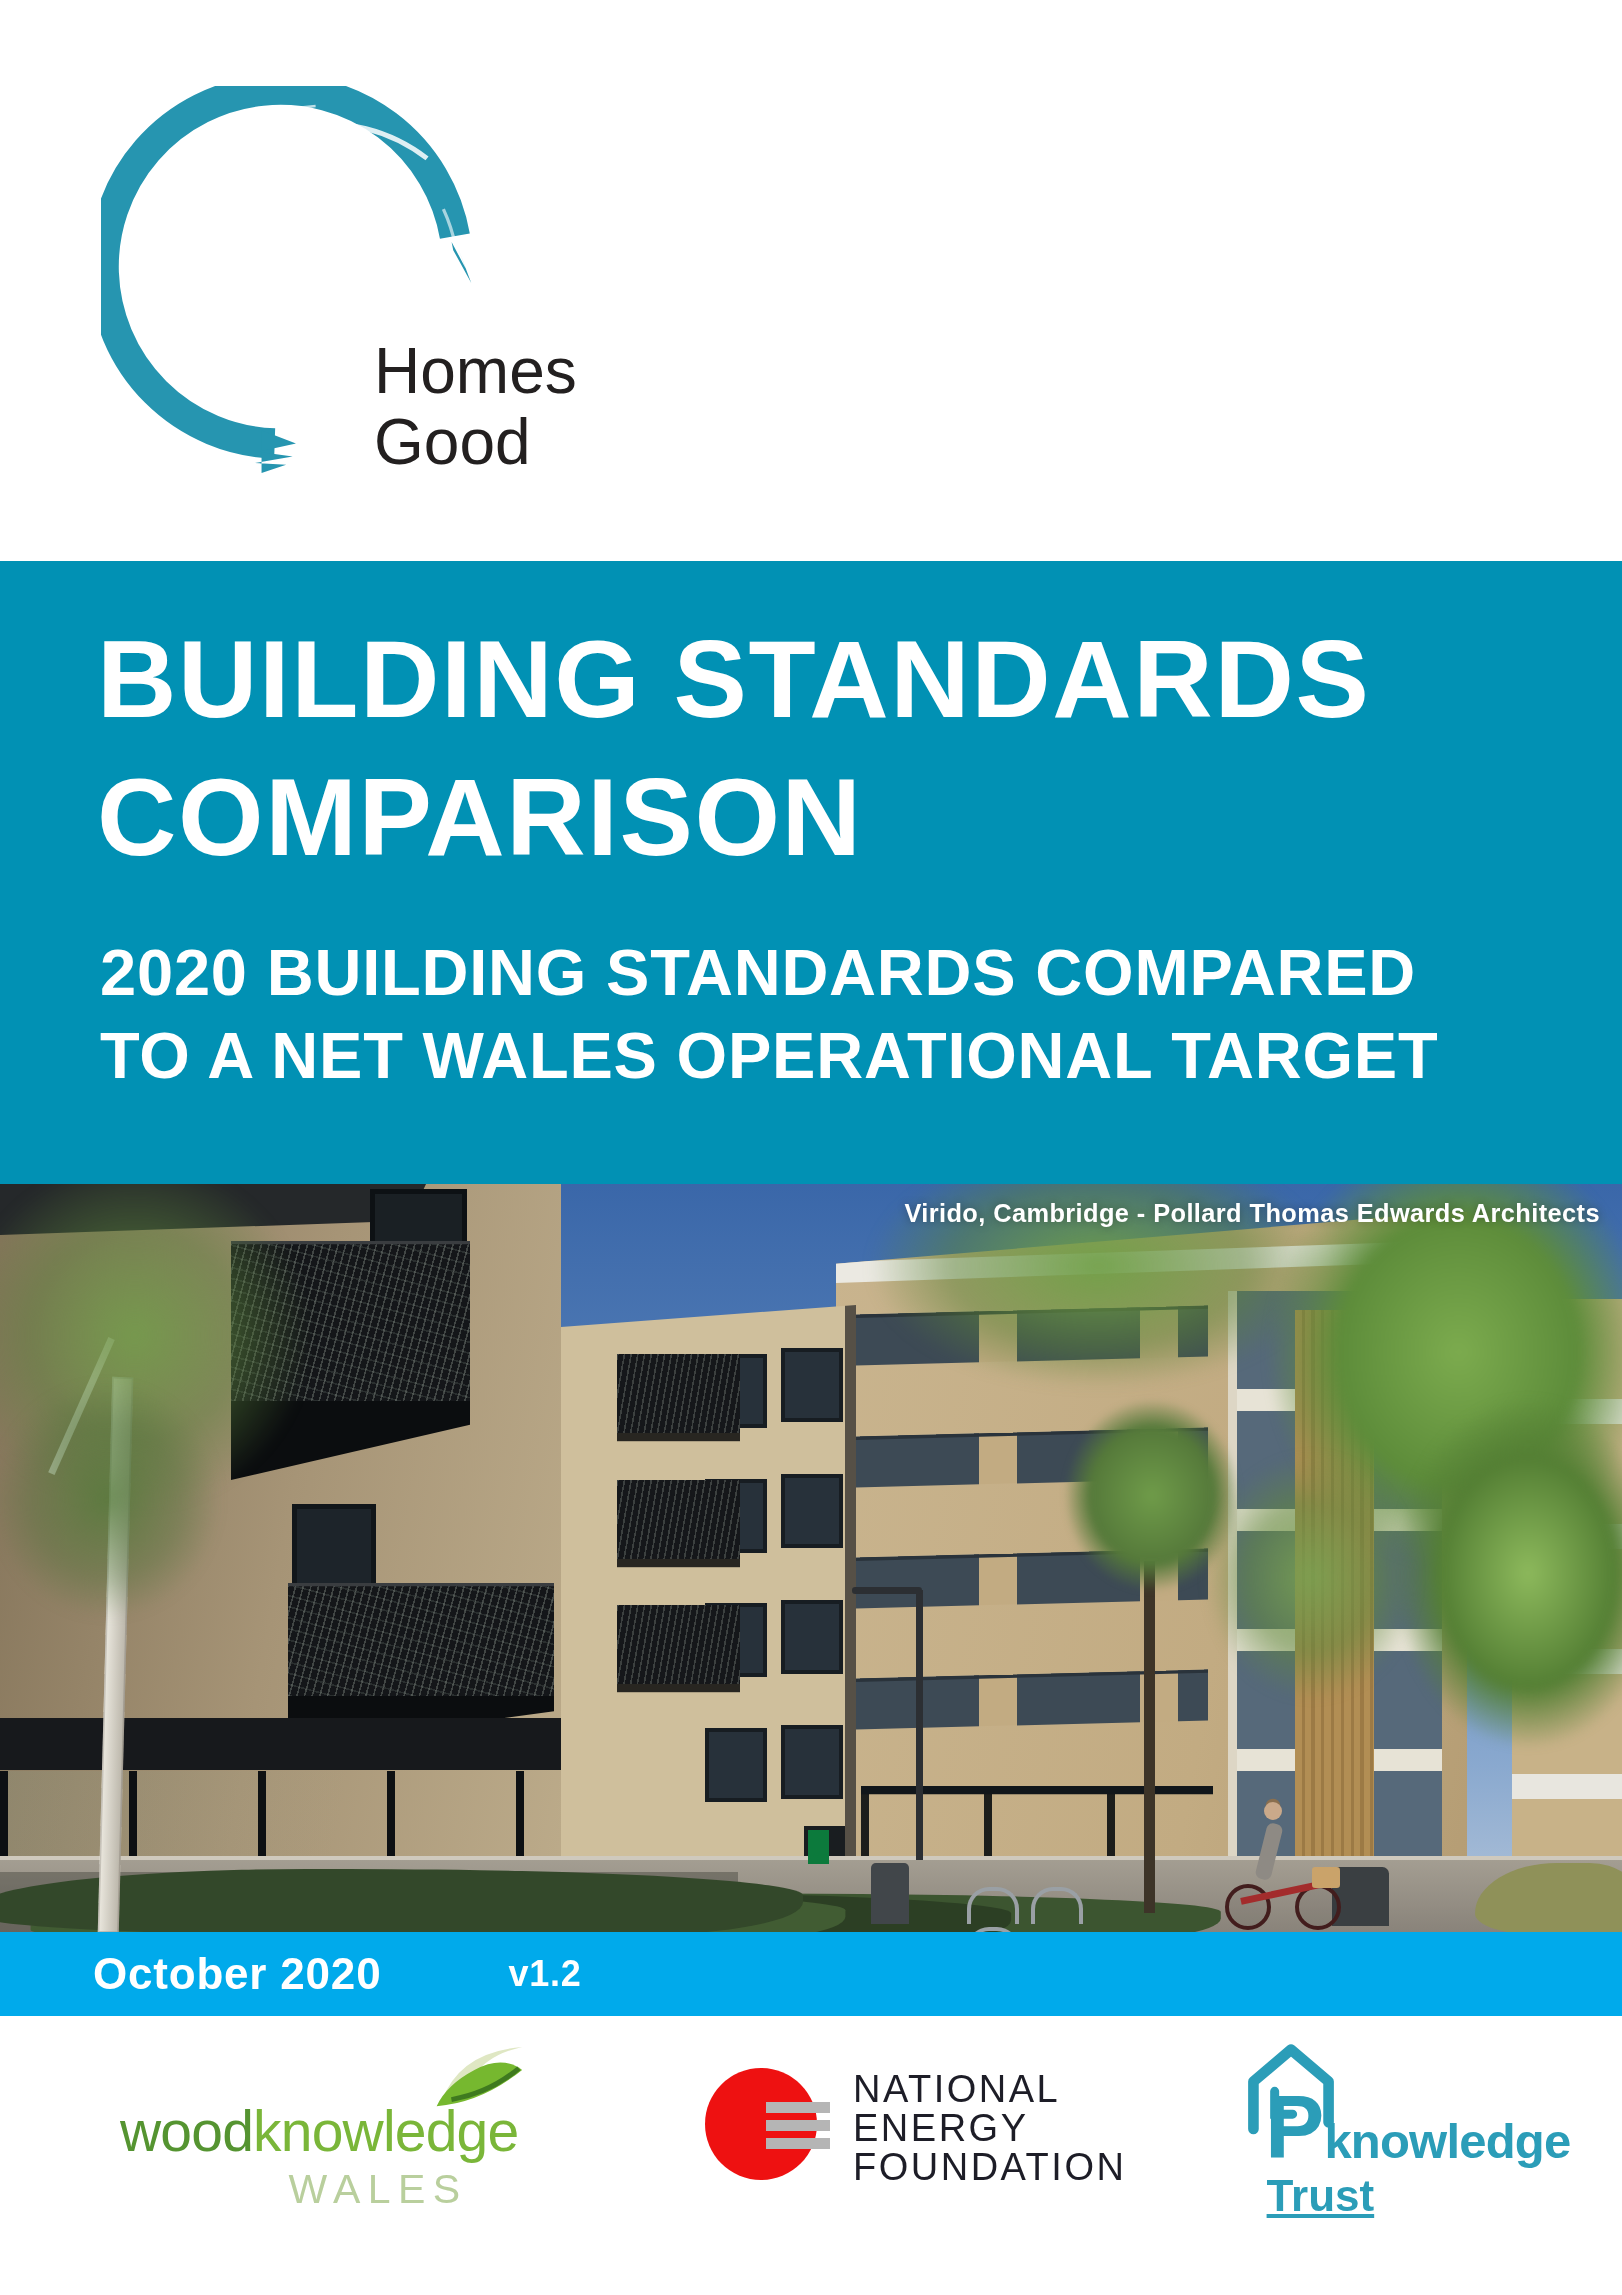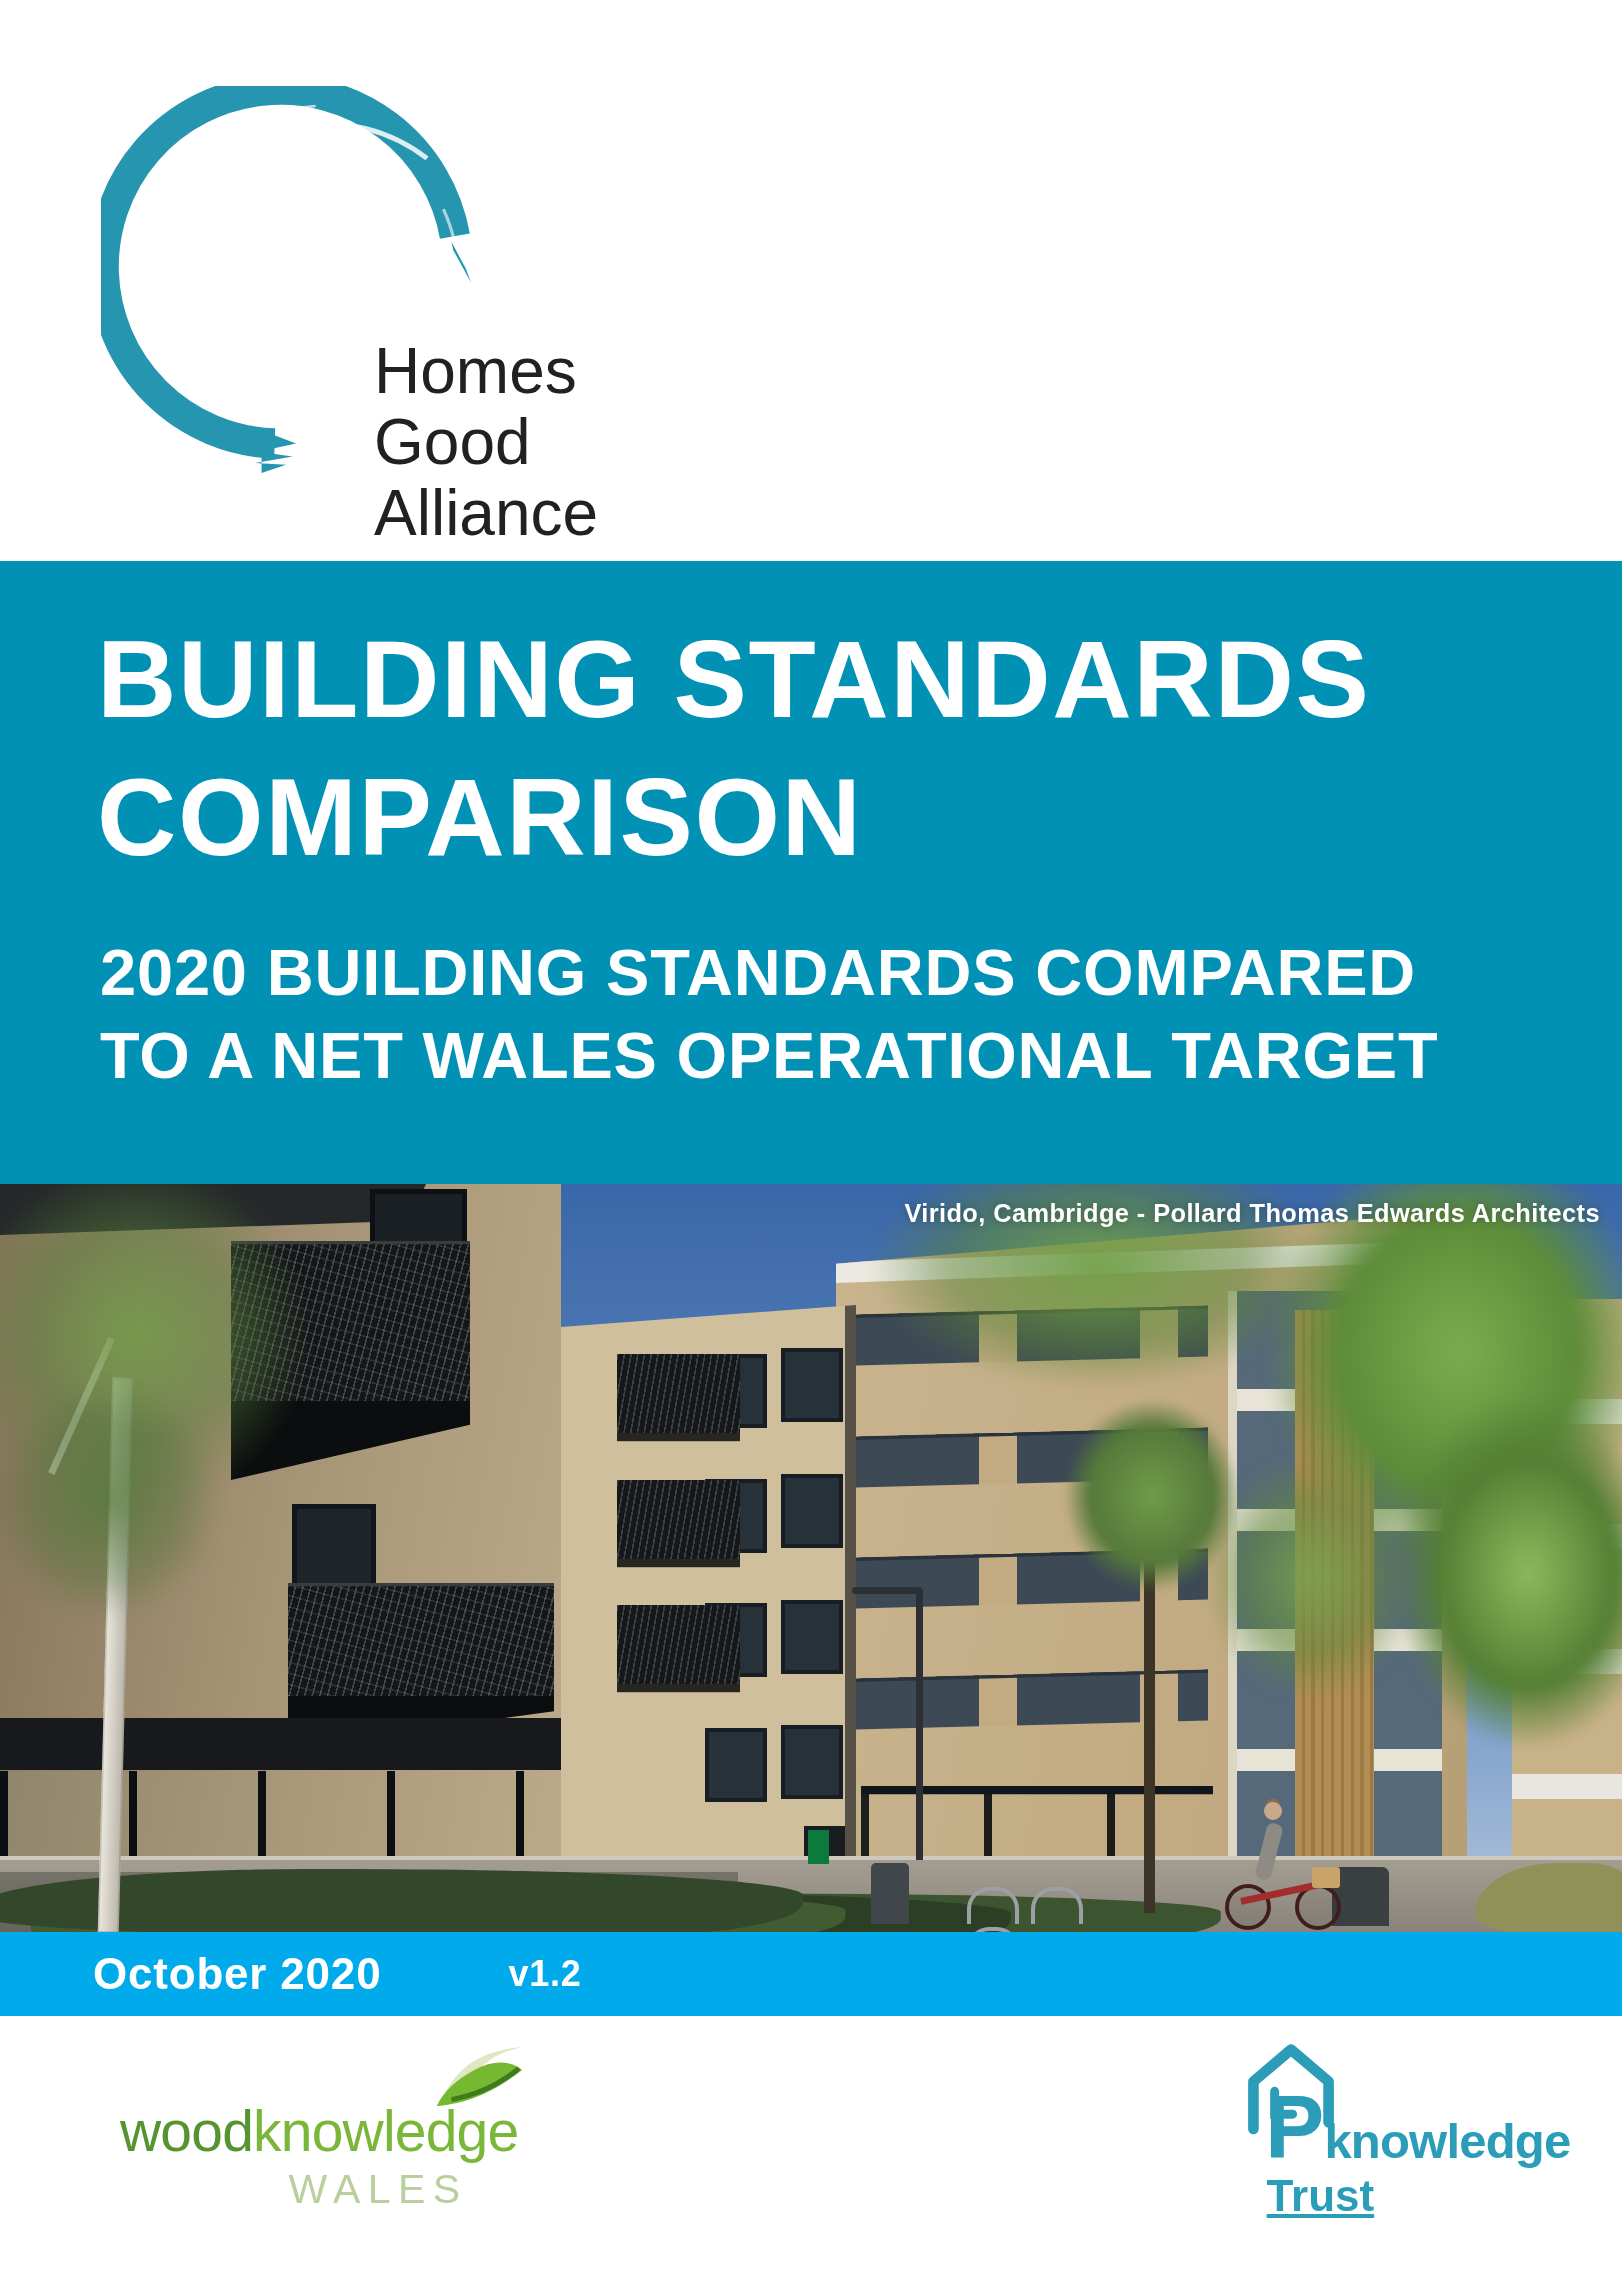--- a/index.html
+++ b/index.html
@@ -163,21 +163,20 @@
       <path d="M 432 183 A 216 216 0 1 0 212 436" fill="none" stroke="#2695b0" stroke-width="37" stroke-linecap="butt"></path>
       <path d="M 95 150 A 204 204 0 0 1 398 88" fill="none" stroke="#ffffff" stroke-width="6" opacity="0.85"></path>
       <path d="M 66 215 A 208 208 0 0 1 262 24" fill="none" stroke="#ffffff" stroke-width="3" opacity="0.7"></path>
       <path d="M 418 150 A 212 212 0 0 1 433 196" fill="none" stroke="#ffffff" stroke-width="4" opacity="0.6"></path>
       <polygon points="196,420 238,436 192,446 234,452 188,460 226,462 196,472" fill="#2695b0"></polygon>
       <polygon points="428,190 446,224 436,198 452,240 430,200" fill="#2695b0"></polygon>
     </svg>
     <div class="gha-text">
       <div>Homes</div>
       <div>Good</div>
-      <div>Alliance</div>
     </div>
   </div>
 
   <div class="banner">
     <div class="banner-title">
       <div>BUILDING STANDARDS</div>
       <div>COMPARISON</div>
     </div>
     <div class="banner-subtitle">
       <div>2020 BUILDING STANDARDS COMPARED</div>
@@ -282,20 +281,31 @@
         <span class="w1">wood</span><span class="w2">knowledge</span>
       </div>
       <div class="wales">WALES</div>
       <svg class="wk-leaf" viewBox="0 0 130 90">
         <path d="M14 72 Q 36 12 112 6 Q 68 16 52 44 Q 36 66 14 72 Z" fill="#dfe7c3"></path>
         <path d="M8 78 Q 62 74 112 34 Q 88 16 54 34 Q 20 52 8 78 Z" fill="#76b82f"></path>
         <path d="M108 32 Q 72 62 26 70" fill="none" stroke="#3f7a1f" stroke-width="6"></path>
       </svg>
     </div>
 
+    <div class="nef">
+      <div class="circle"></div>
+      <div class="bar b1"></div>
+      <div class="bar b2"></div>
+      <div class="bar b3"></div>
+      <div class="text">
+        <div>NATIONAL</div>
+        <div>ENERGY</div>
+        <div>FOUNDATION</div>
+      </div>
+    </div>
 
     <div class="pht">
       <svg width="98" height="97" viewBox="0 0 120 118">
         <path d="M 14 106 L 14 48 L 60 9 L 106 48 L 106 98" fill="none" stroke="#2b9db8" stroke-width="13" stroke-linecap="round" stroke-linejoin="round"></path>
         <path d="M 40 60 L 40 88 L 62 88" fill="none" stroke="#2b9db8" stroke-width="11" stroke-linecap="round"></path>
       </svg>
       <div class="word">
         <span class="p">P</span><span class="rest">knowledge</span>
       </div>
       <div class="trust">Trust</div>

